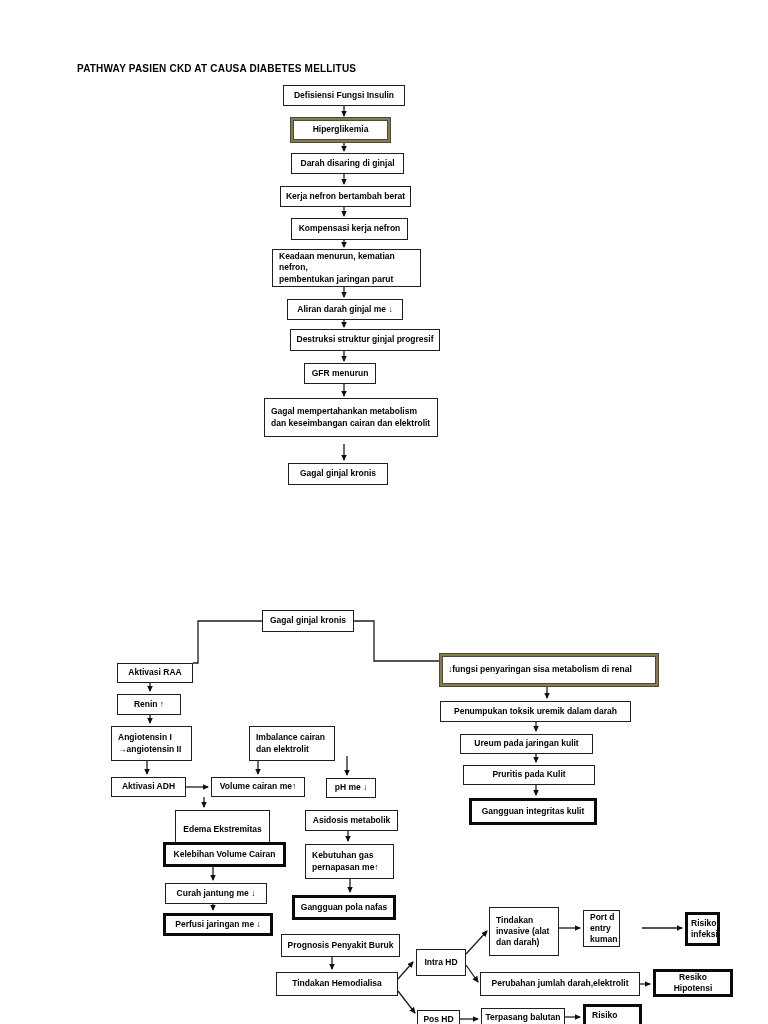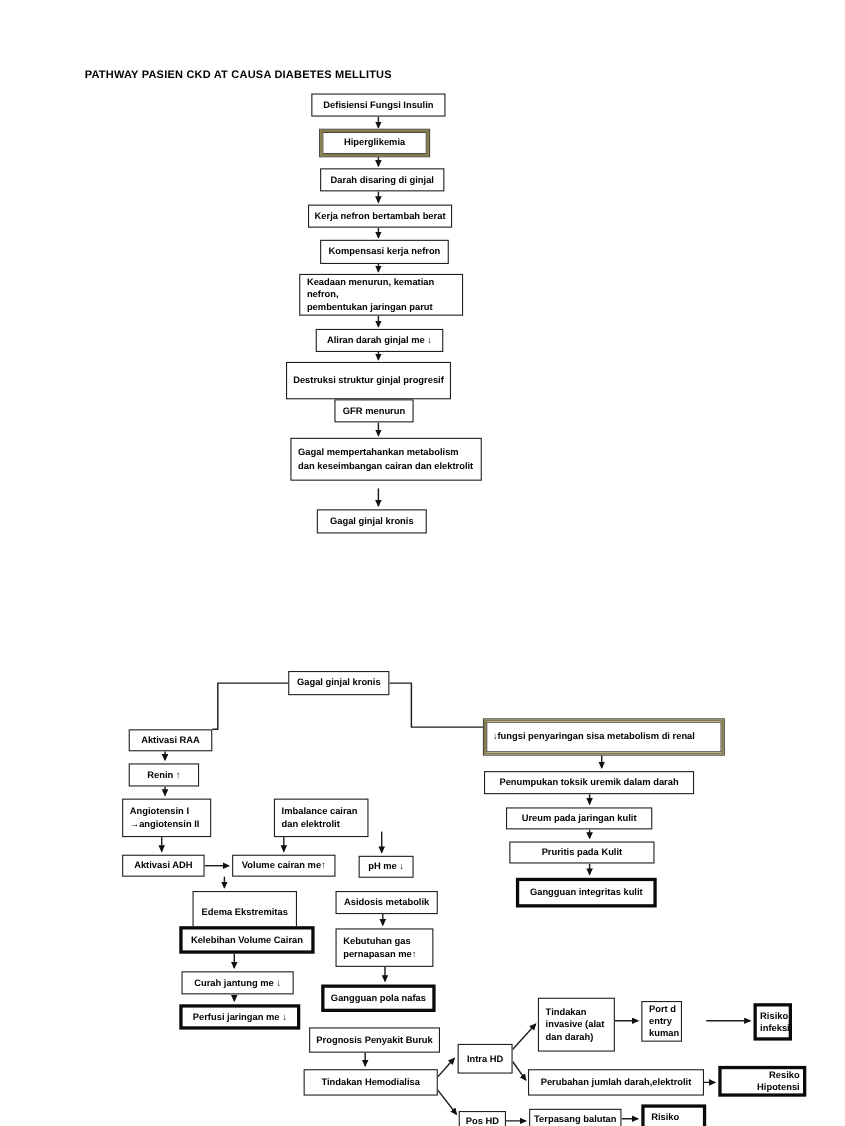--- a/index.html
+++ b/index.html
@@ -9,21 +9,21 @@
   }
   .title{
     position:absolute;left:65px;top:63px;font-size:10px;font-weight:bold;
     letter-spacing:.2px;white-space:nowrap;padding-left:12px;
   }
   .lines{position:absolute;left:0;top:0;pointer-events:none;}
   .node{
     position:absolute;box-sizing:border-box;background:#fff;
     border:1.5px solid #1f1f1f;
     font-size:8.5px;font-weight:bold;line-height:1.3;white-space:pre-line;
-    display:flex;align-items:center;justify-content:center;text-align:right;
+    display:flex;align-items:center;justify-content:center;text-align:center;
     padding:1px 3px;
   }
   .node.bold{border:3px solid #0a0a0a;}
   .node.accent{
     border:2px solid #867c4a;
     box-shadow:0 0 0 1px #4a4a42, inset 0 0 0 1px #4a4a42;
   }
   .node.ta-l{justify-content:flex-start;text-align:left;padding-left:6px;}
   .node.cut{align-items:flex-start;padding-top:3px;}
 </style>
@@ -88,21 +88,21 @@
   </svg>
 
   <div class="node" style="left:283px;top:85px;width:122px;height:21px">Defisiensi Fungsi Insulin</div>
   <div class="node accent" style="left:291px;top:118px;width:99px;height:24px">Hiperglikemia</div>
   <div class="node" style="left:291px;top:153px;width:113px;height:21px">Darah disaring di ginjal</div>
   <div class="node" style="left:280px;top:186px;width:131px;height:21px">Kerja nefron bertambah berat</div>
   <div class="node" style="left:291px;top:218px;width:117px;height:22px">Kompensasi kerja nefron</div>
   <div class="node ta-l" style="left:272px;top:249px;width:149px;height:38px">Keadaan menurun, kematian nefron,
 pembentukan jaringan parut</div>
   <div class="node" style="left:287px;top:299px;width:116px;height:21px">Aliran darah ginjal me ↓</div>
-  <div class="node" style="left:260px;top:329px;width:150px;height:34px">Destruksi struktur ginjal progresif</div>
+  <div class="node" style="left:290px;top:329px;width:150px;height:22px">Destruksi struktur ginjal progresif</div>
   <div class="node" style="left:304px;top:363px;width:72px;height:21px">GFR menurun</div>
   <div class="node ta-l" style="left:264px;top:398px;width:174px;height:39px">Gagal mempertahankan metabolism
 dan keseimbangan cairan dan elektrolit</div>
   <div class="node" style="left:288px;top:463px;width:100px;height:22px">Gagal ginjal kronis</div>
 
   <div class="node" style="left:262px;top:610px;width:92px;height:22px">Gagal ginjal kronis</div>
 
   <div class="node" style="left:117px;top:663px;width:76px;height:20px">Aktivasi RAA</div>
   <div class="node" style="left:117px;top:694px;width:64px;height:21px">Renin ↑</div>
   <div class="node ta-l" style="left:111px;top:726px;width:81px;height:35px">Angiotensin I

